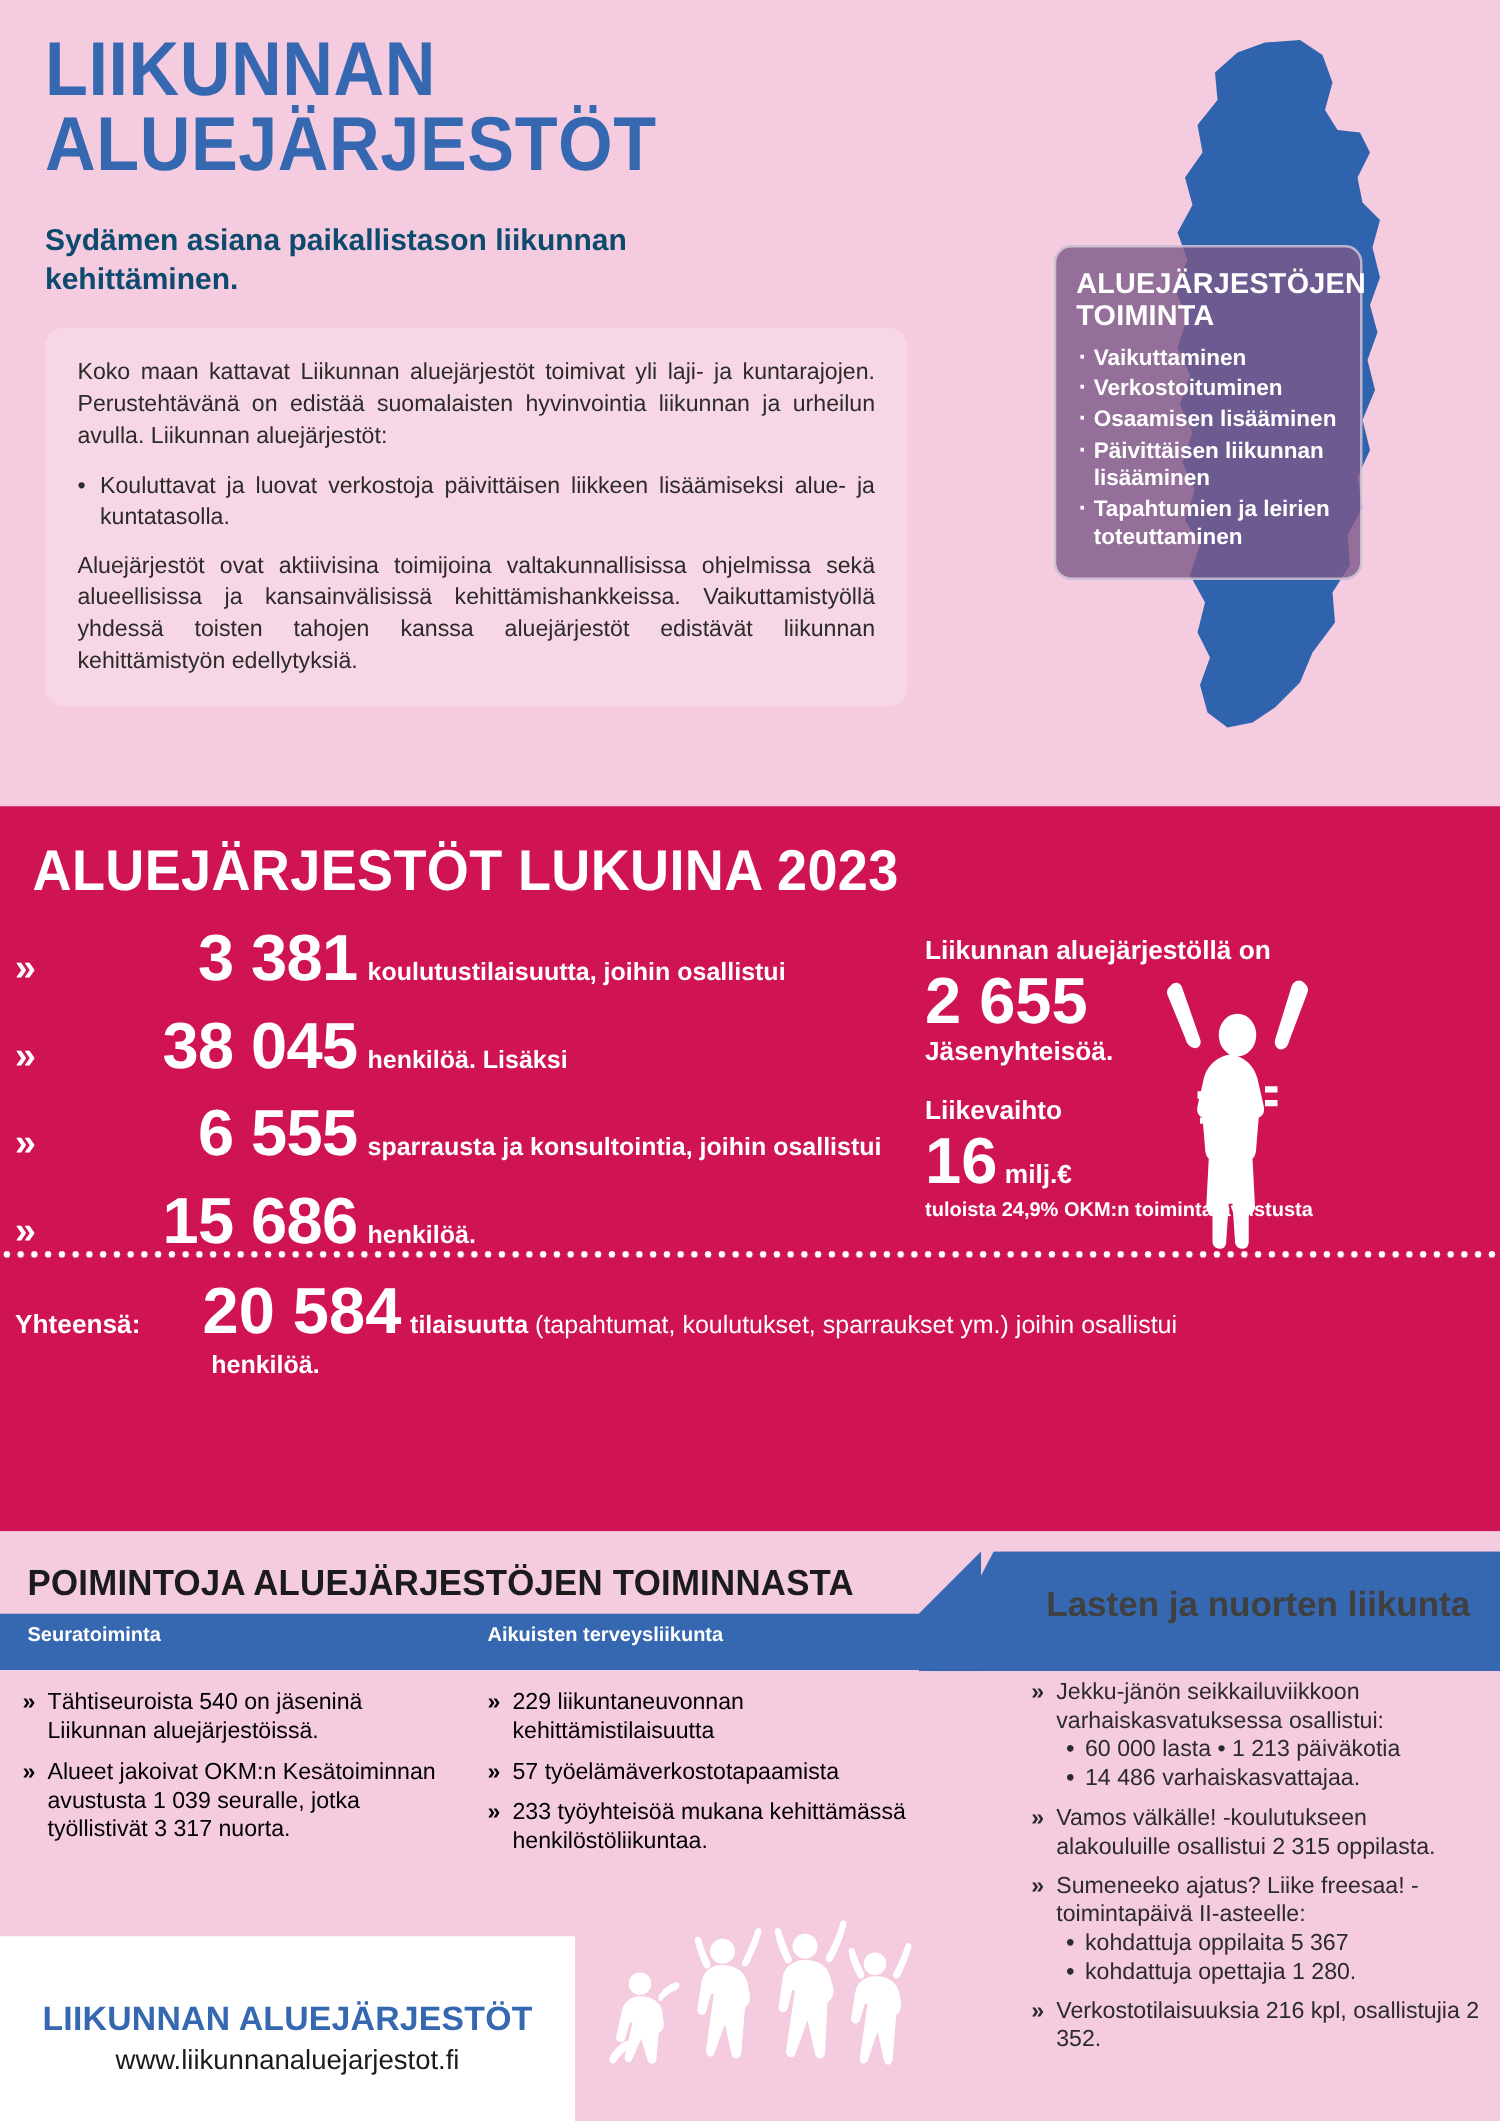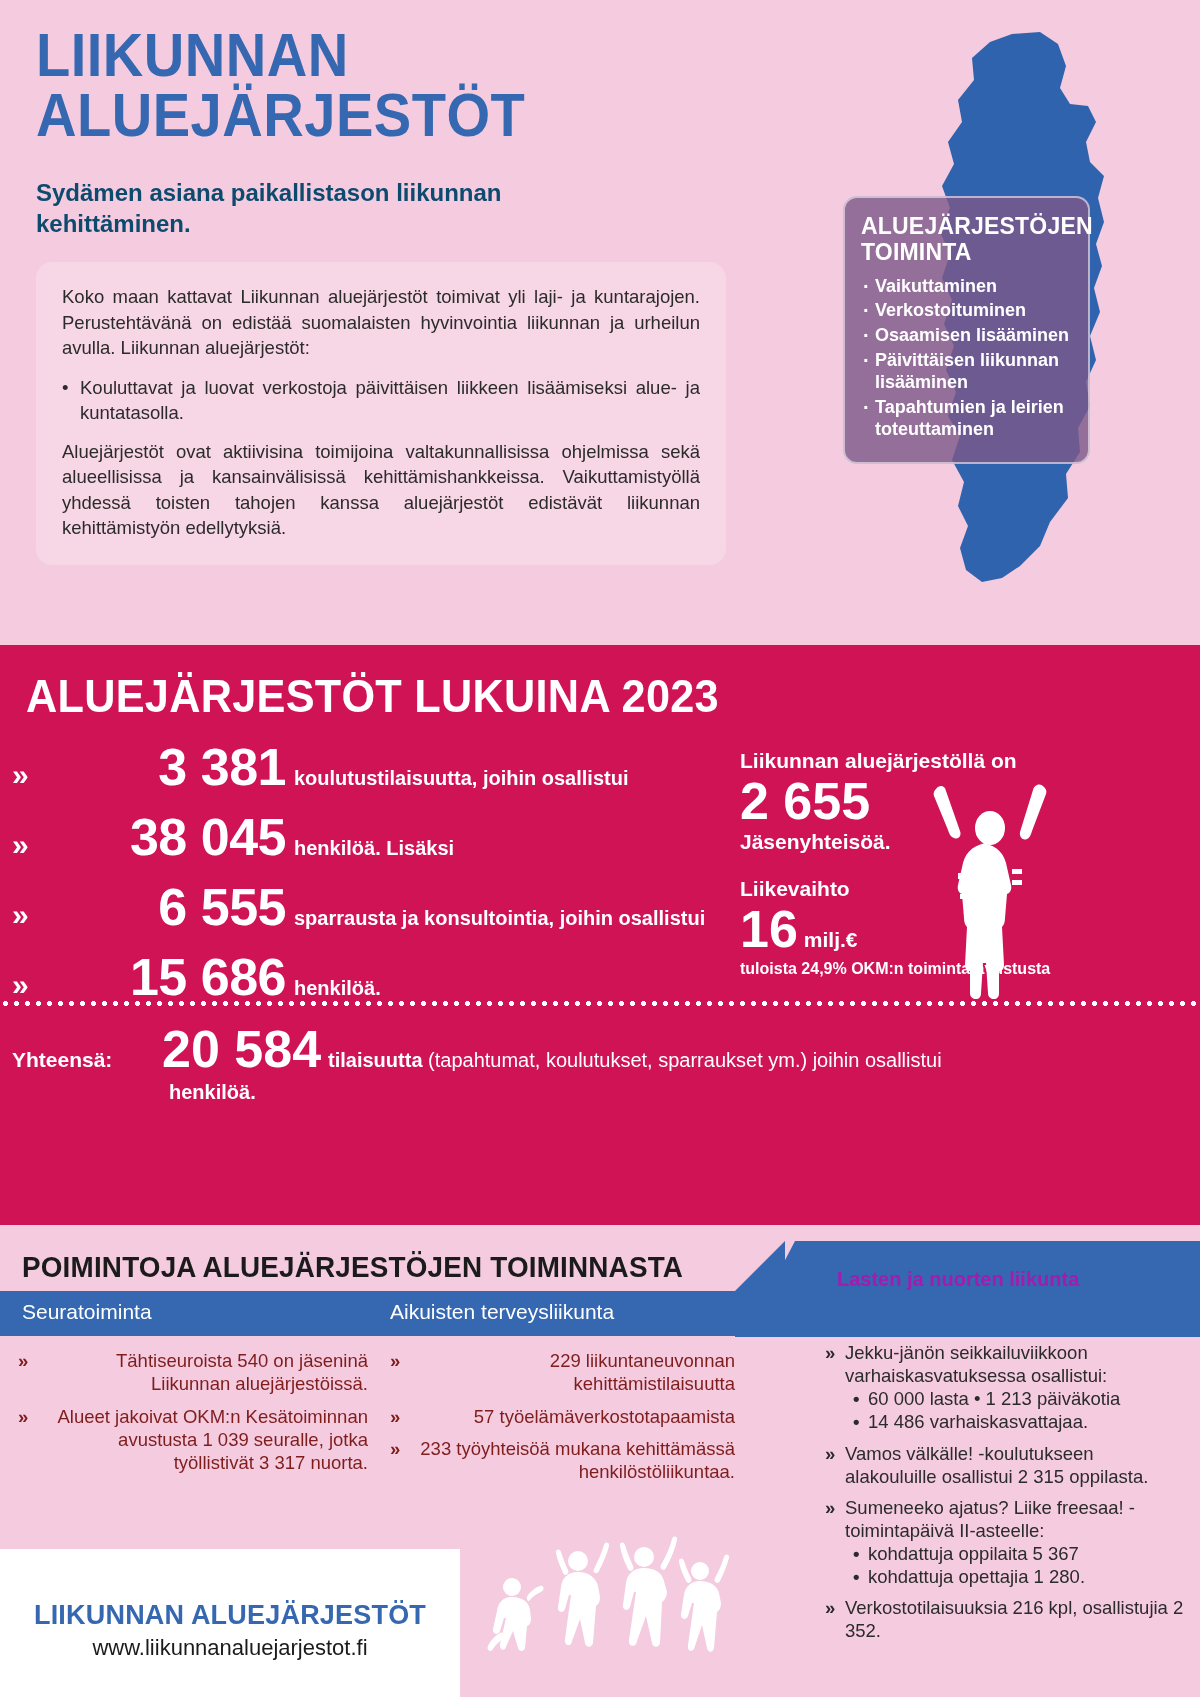--- a/index.html
+++ b/index.html
@@ -286,34 +286,33 @@
   .hl-strip-tri {
     position: absolute;
     left: 735px; top: 16px;
     width: 50px; height: 96px;
     background: #3568b0;
     clip-path: polygon(0 50px, 50px 0, 50px 96px, 0 96px);
   }
   .hl-col-title {
     position: absolute;
     top: 75px;
-    font-size: 21px;
-    font-weight: 400;
+    font-size: 16px;
+    font-weight: 700;
     color: #ffffff;
   }
   .hl-col-title.c1 { left: 22px; }
   .hl-col-title.c2 { left: 390px; }
 
   .hl-col {
     position: absolute;
     top: 124px;
     font-size: 18.5px;
     line-height: 1.26;
-    color: #7f1d1d;
-    text-align: right;
+    color: #000000;
   }
   .hl-col.c1 { left: 18px; width: 350px; }
   .hl-col.c2 { left: 390px; width: 345px; }
   .hl-col ul { list-style: none; }
   .hl-col li {
     position: relative;
     padding-left: 20px;
     margin-bottom: 9px;
   }
   .hl-col li::before {
@@ -334,23 +333,23 @@
     position: absolute;
     left: 0; top: 0;
     width: 455px;
     height: 96px;
     background: #3568b0;
     clip-path: polygon(50px 0, 455px 0, 455px 96px, 0 96px);
   }
   .rp-head-text {
     position: absolute;
     left: 92px; top: 27px;
-    font-size: 20px;
+    font-size: 28px;
     font-weight: 600;
-    color: #a21caf;
+    color: #404040;
   }
   .rp-body {
     position: absolute;
     left: 80px; top: 100px;
     width: 360px;
     font-size: 18.5px;
     line-height: 1.25;
     color: #2b2b2b;
   }
   .rp-body ul { list-style: none; }

